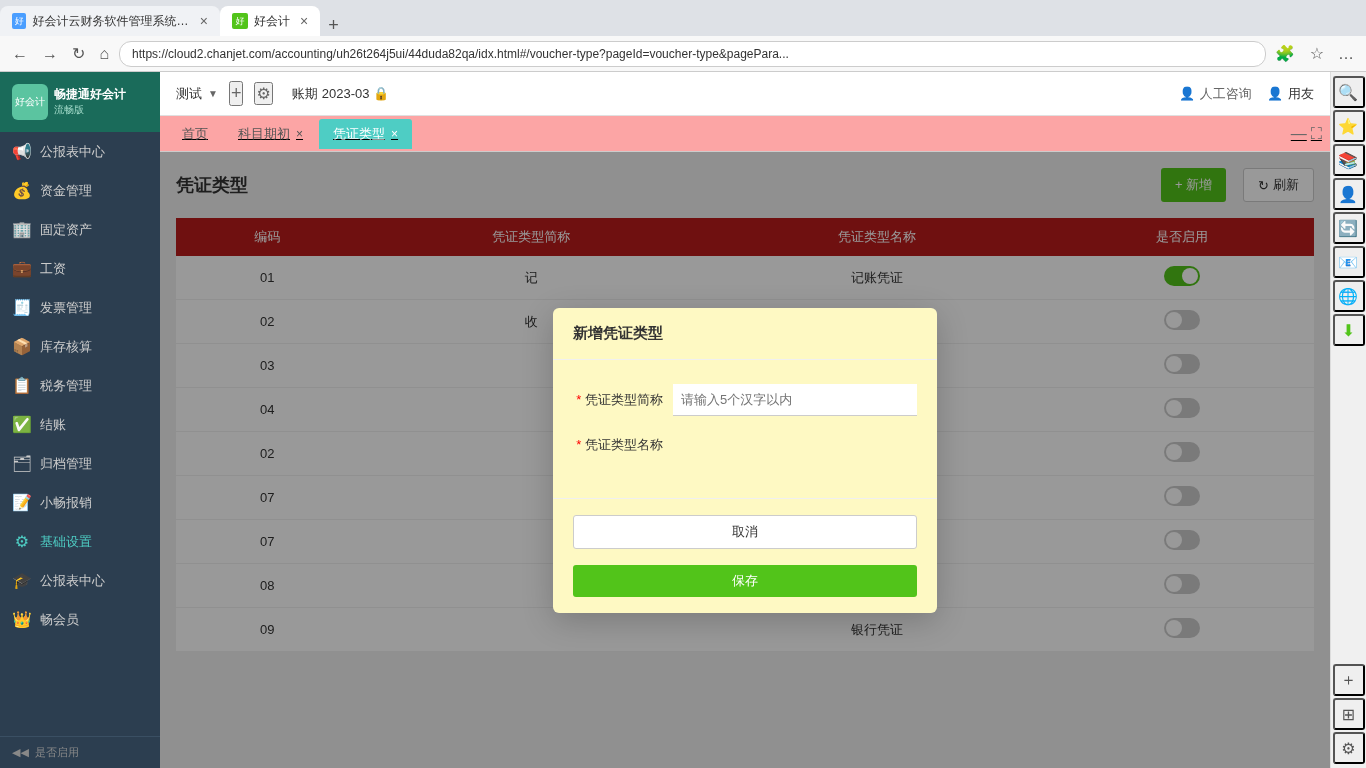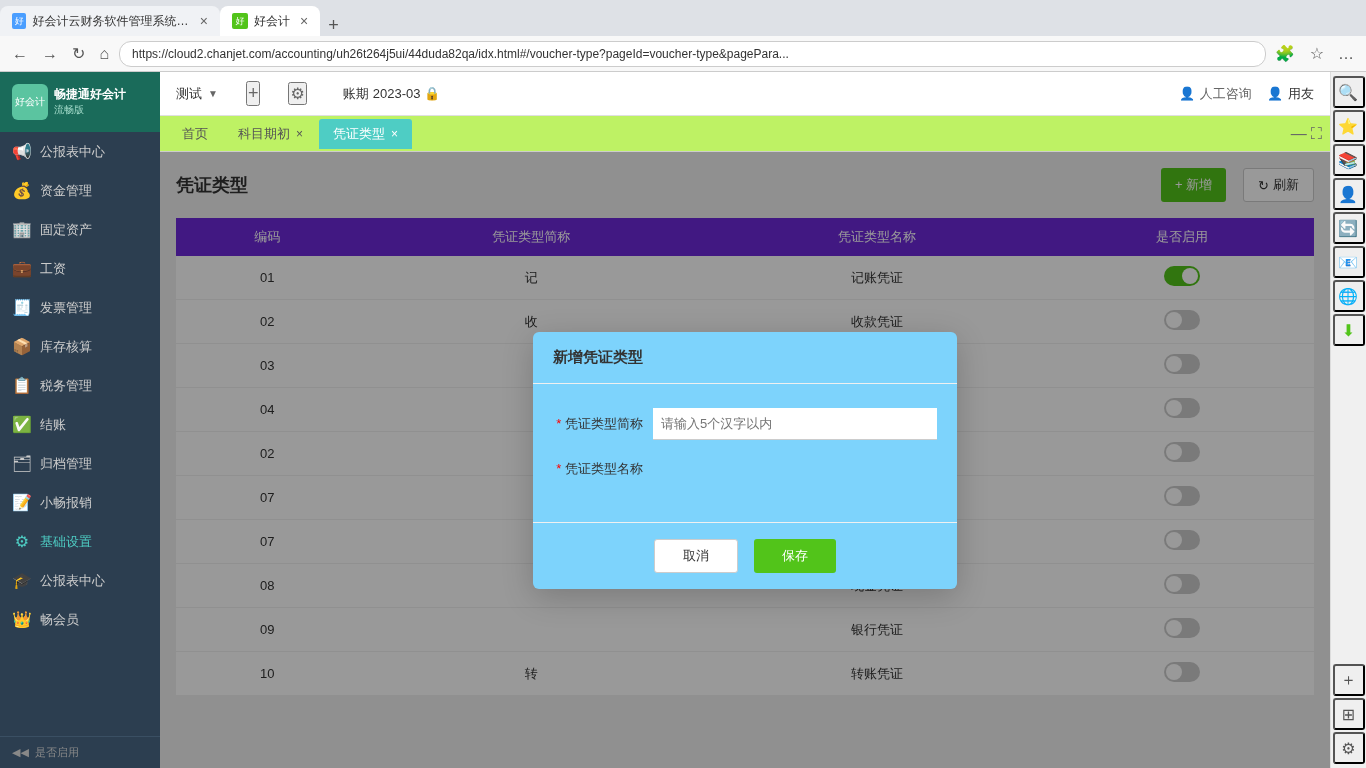--- a/index.html
+++ b/index.html
@@ -31,71 +31,71 @@
     .sidebar-logo-sub { font-size: 10px; color: #a0d9c8; }
     .sidebar-item { display: flex; align-items: center; padding: 10px 12px; cursor: pointer; gap: 8px; color: #ccc; font-size: 13px; }
     .sidebar-item.active { color: #4ecdc4; }
     .sidebar-icon { font-size: 16px; width: 20px; text-align: center; }
     .sidebar-bottom { margin-top: auto; padding: 8px 12px; font-size: 11px; color: #888; cursor: pointer; border-top: 1px solid #3a4f63; display: flex; align-items: center; gap: 6px; }
 
     
     .main { flex: 1; display: flex; flex-direction: column; background: #f0f0f0; overflow: hidden; }
 
     
-    .app-header { background: #fff; border-bottom: 1px solid #e0e0e0; padding: 0 16px; height: 44px; display: flex; align-items: center; gap: 28px; }
+    .app-header { background: #fff; border-bottom: 1px solid #e0e0e0; padding: 0 16px; height: 44px; display: flex; align-items: center; gap: 11px; }
     .workspace-selector { display: flex; align-items: center; gap: 6px; font-size: 13px; color: #333; cursor: pointer; }
     .workspace-arrow { font-size: 10px; color: #666; }
     .header-add { font-size: 18px; cursor: pointer; color: #666; }
     .header-settings { font-size: 16px; cursor: pointer; color: #666; }
     .period-info { display: flex; align-items: center; gap: 4px; font-size: 13px; color: #333; margin-left: 8px; }
     .period-icon { color: #52c41a; }
     .header-right { margin-left: auto; display: flex; align-items: center; gap: 16px; }
     .header-consult { display: flex; align-items: center; gap: 4px; color: #666; font-size: 13px; cursor: pointer; }
     .header-user { display: flex; align-items: center; gap: 4px; color: #333; font-size: 13px; cursor: pointer; }
 
     
-    .page-tabs { background: #bef264; display: flex; align-items: center; border-bottom: 1px solid #ccc; padding: 0 8px; gap: 2px; height: 36px; }
+    .page-tabs { background: #fca5a5; display: flex; align-items: center; border-bottom: 1px solid #ccc; padding: 0 8px; gap: 2px; height: 36px; text-decoration: underline; }
     .page-tab { padding: 6px 14px; font-size: 13px; color: #555; cursor: pointer; display: flex; align-items: center; gap: 6px; border-radius: 3px 3px 0 0; }
     .page-tab.active { background: #4ecdc4; color: white; }
     .page-tab-close { font-size: 12px; }
     .tab-actions { margin-left: auto; display: flex; gap: 4px; }
     .tab-action-btn { background: none; border: none; font-size: 16px; color: #666; cursor: pointer; }
 
     
     .content { flex: 1; padding: 16px; overflow-y: auto; position: relative; }
     .content-header { display: flex; align-items: center; justify-content: space-between; margin-bottom: 16px; }
     .content-title { font-size: 18px; font-weight: bold; color: #333; }
     .content-actions { display: flex; gap: 17px; }
     .btn-primary { background: #52c41a; color: white; border: none; padding: 7px 14px; border-radius: 3px; cursor: pointer; font-size: 13px; display: flex; align-items: center; gap: 4px; }
     .btn-default { background: white; color: #333; border: 1px solid #ccc; padding: 7px 14px; border-radius: 3px; cursor: pointer; font-size: 13px; display: flex; align-items: center; gap: 4px; }
 
     
     .data-table { width: 100%; border-collapse: collapse; background: white; }
-    .data-table thead tr { background: #6d28d9; color: white; }
+    .data-table thead tr { background: #b91c1c; color: white; }
     .data-table th { padding: 10px 16px; text-align: center; font-weight: normal; font-size: 13px; }
     .data-table td { padding: 10px 16px; text-align: center; font-size: 13px; color: #333; border-bottom: 1px solid #f0f0f0; }
 
     
     .toggle { width: 36px; height: 20px; border-radius: 10px; position: relative; cursor: pointer; display: inline-block; }
     .toggle.on { background: #52c41a; }
     .toggle.off { background: #ccc; }
     .toggle::after { content: ''; width: 16px; height: 16px; background: white; border-radius: 50%; position: absolute; top: 2px; transition: left 0.2s; }
     .toggle.on::after { left: 18px; }
     .toggle.off::after { left: 2px; }
 
     
     .dialog-overlay { position: absolute; top: 0; left: 0; right: 0; bottom: 0; background: rgba(0,0,0,0.4); display: flex; align-items: center; justify-content: center; z-index: 100; }
-    .dialog { background: #7dd3fc; border-radius: 6px; width: 424px; padding: 0; box-shadow: 0 8px 32px rgba(0,0,0,0.2); }
+    .dialog { background: #fef9c3; border-radius: 6px; width: 384px; padding: 0; box-shadow: 0 8px 32px rgba(0,0,0,0.2); }
     .dialog-header { padding: 16px 20px; border-bottom: 1px solid #f0f0f0; font-size: 15px; font-weight: bold; color: #333; }
     .dialog-body { padding: 24px 20px; }
     .form-row { display: flex; align-items: center; margin-bottom: 20px; }
     .form-label { width: 100px; font-size: 13px; color: #333; text-align: right; padding-right: 10px; }
     .form-label.required::before { content: '* '; color: red; }
     .form-input { flex: 1; height: 32px; border: none; border-bottom: 1px solid #ccc; padding: 0 8px; font-size: 13px; outline: none; }
-    .dialog-footer { display: flex; justify-content: center; gap: 16px; padding: 16px 20px; border-top: 1px solid #f0f0f0; }
+    .dialog-footer { display: flex; justify-content: center; gap: 16px; padding: 16px 20px; border-top: 1px solid #f0f0f0; flex-direction: column; }
     .btn-cancel { background: white; color: #333; border: 1px solid #ccc; padding: 7px 28px; border-radius: 3px; cursor: pointer; font-size: 13px; }
     .btn-save { background: #52c41a; color: white; border: none; padding: 7px 28px; border-radius: 3px; cursor: pointer; font-size: 13px; }
 
     
     .right-panel { width: 36px; background: #f0f0f0; border-left: 1px solid #ddd; display: flex; flex-direction: column; align-items: center; padding: 4px 0; gap: 2px; }
     .right-btn { width: 32px; height: 32px; display: flex; align-items: center; justify-content: center; font-size: 16px; color: #555; cursor: pointer; border-radius: 3px; }
     .right-btn.blue { color: #1890ff; }
     .right-btn.green { color: #52c41a; }
     .right-btn.purple { color: #9b59b6; }
     .right-btn.teal { color: #00bcd4; }
@@ -326,28 +326,20 @@
       <td></td>
       <td>现金凭证</td>
       <td>
         <span class="toggle off"></span>
       </td>
     </tr>
             <tr>
       <td>09</td>
       <td></td>
       <td>银行凭证</td>
-      <td>
-        <span class="toggle off"></span>
-      </td>
-    </tr>
-            <tr>
-      <td>10</td>
-      <td>转</td>
-      <td>转账凭证</td>
       <td>
         <span class="toggle off"></span>
       </td>
     </tr>
           </tbody>
       </table>
 
       <div class="dialog-overlay">
         <div class="dialog">
           <div class="dialog-header">新增凭证类型</div>

